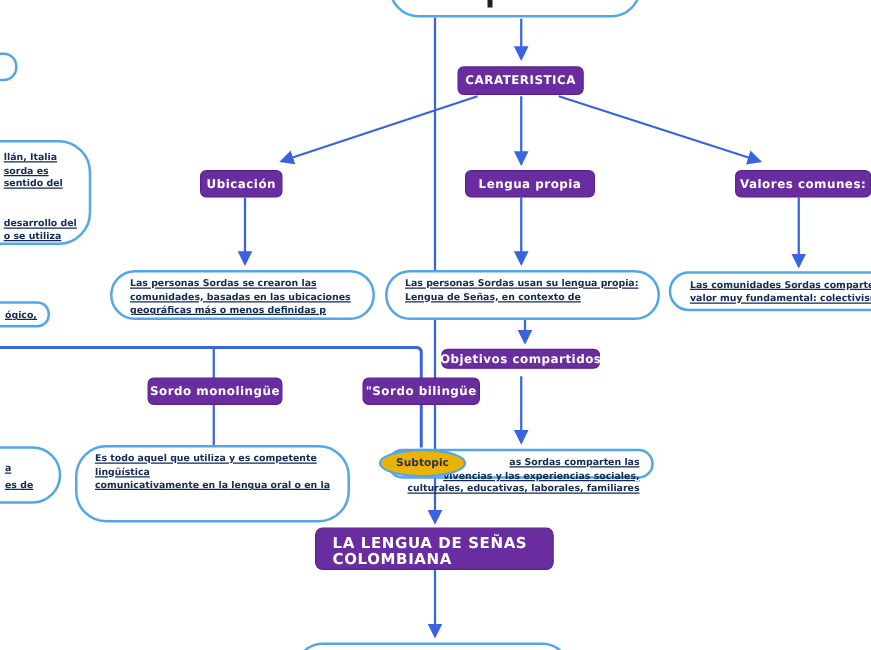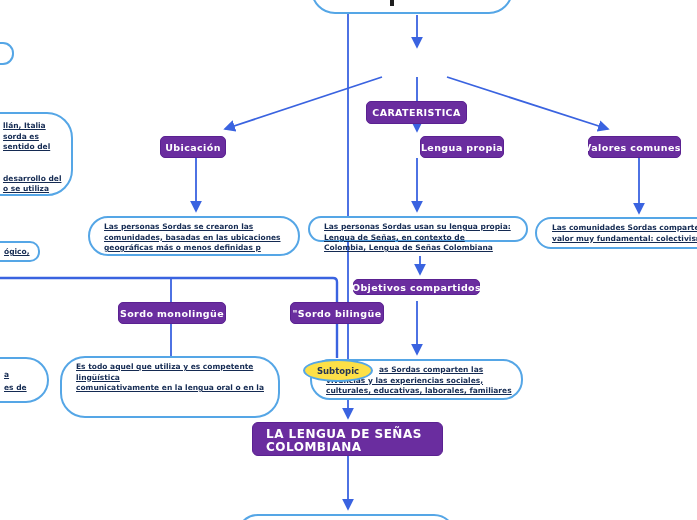--- a/index.html
+++ b/index.html
@@ -41,21 +41,21 @@
   .mainnode{
     border-radius:6px;
     font-size:12px;
     line-height:13px;
     display:block;
     padding:5px 0 0 13px;
     letter-spacing:0.5px;
   }
   .ellipse{
     position:absolute;
-    background:#fde047;
+    background:#eab308;
     border:2px solid var(--bubble-border,#55a6e6);
     border-radius:50%;
     color:#253553;
     font-size:8.5px;font-weight:bold;
     display:flex;align-items:center;justify-content:center;
     z-index:4;
     box-sizing:border-box;
   }
   .gap{margin-top:21px;}
   .indent1{margin-left:53px;}
@@ -125,60 +125,59 @@
 </div>
 
 <div class="bubble" style="left:88px;top:216px;width:212px;height:40px;border-radius:20px;">
   <div class="tx" style="left:14px;top:4px;">
     <div class="tl">Las personas Sordas se crearon las</div>
     <div class="tl">comunidades, basadas en las ubicaciones</div>
     <div class="tl">geográficas más o menos definidas p</div>
   </div>
 </div>
 
-<div class="bubble" style="left:308px;top:216px;width:220px;height:26px;border-radius:20px;">
+<div class="bubble" style="left:308px;top:216px;width:220px;height:40px;border-radius:20px;">
   <div class="tx" style="left:14px;top:4px;">
     <div class="tl">Las personas Sordas usan su lengua propia:</div>
     <div class="tl">Lengua de Señas, en contexto de</div>
-    <div class="tl">Colombia, Lengua de Señas Colombiana</div>
   </div>
 </div>
 
 <div class="bubble" style="left:535px;top:217px;width:180px;height:32px;border-radius:16px;">
   <div class="tx" style="left:15px;top:4px;">
     <div class="tl">Las comunidades Sordas comparten</div>
     <div class="tl">valor muy fundamental: colectivismo</div>
   </div>
 </div>
 
 <div class="bubble" style="left:60px;top:356px;width:220px;height:62px;border-radius:25px;">
   <div class="tx" style="left:14px;top:4px;">
     <div class="tl">Es todo aquel que utiliza y es competente</div>
     <div class="tl">lingüística</div>
     <div class="tl">comunicativamente en la lengua oral o en la</div>
   </div>
 </div>
 
-<div class="bubble" style="left:310px;top:359px;width:213px;height:41px;border-radius:20px;">
+<div class="bubble" style="left:310px;top:359px;width:213px;height:24px;border-radius:20px;text-align:right;">
   <div class="tx" style="left:14px;top:4px;">
     <div class="tl indent1">as Sordas comparten las</div>
     <div class="tl">vivencias y las experiencias sociales,</div>
     <div class="tl">culturales, educativas, laborales, familiares</div>
   </div>
 </div>
 
 <div class="bubble" style="left:236px;top:514px;width:220px;height:44px;border-radius:22px;"></div>
 
-<div class="node" style="left:366px;top:53px;width:101px;height:23px;margin-top:48px;">CARATERISTICA</div>
+<div class="node" style="left:366px;top:53px;width:101px;height:23px;">CARATERISTICA</div>
 
 <div class="node" style="left:160px;top:136px;width:66px;height:22px;">Ubicación</div>
 
-<div class="node" style="left:372px;top:136px;width:84px;height:22px;margin-left:48px;">Lengua propia</div>
+<div class="node" style="left:372px;top:136px;width:104px;height:22px;">Lengua propia</div>
 
-<div class="node" style="left:588px;top:136px;width:93px;height:22px;">Valores comunes:</div>
+<div class="node" style="left:588px;top:136px;width:109px;height:22px;">Valores comunes:</div>
 
 <div class="node" style="left:353px;top:279px;width:127px;height:16px;">Objetivos compartidos</div>
 
 <div class="node" style="left:118px;top:302px;width:108px;height:22px;">Sordo monolingüe</div>
 
 <div class="node" style="left:290px;top:302px;width:94px;height:22px;">"Sordo bilingüe</div>
 
 <div class="node mainnode" style="left:252px;top:422px;width:191px;height:34px;">
   <div>LA LENGUA DE SEÑAS</div>
   <div>COLOMBIANA</div>

